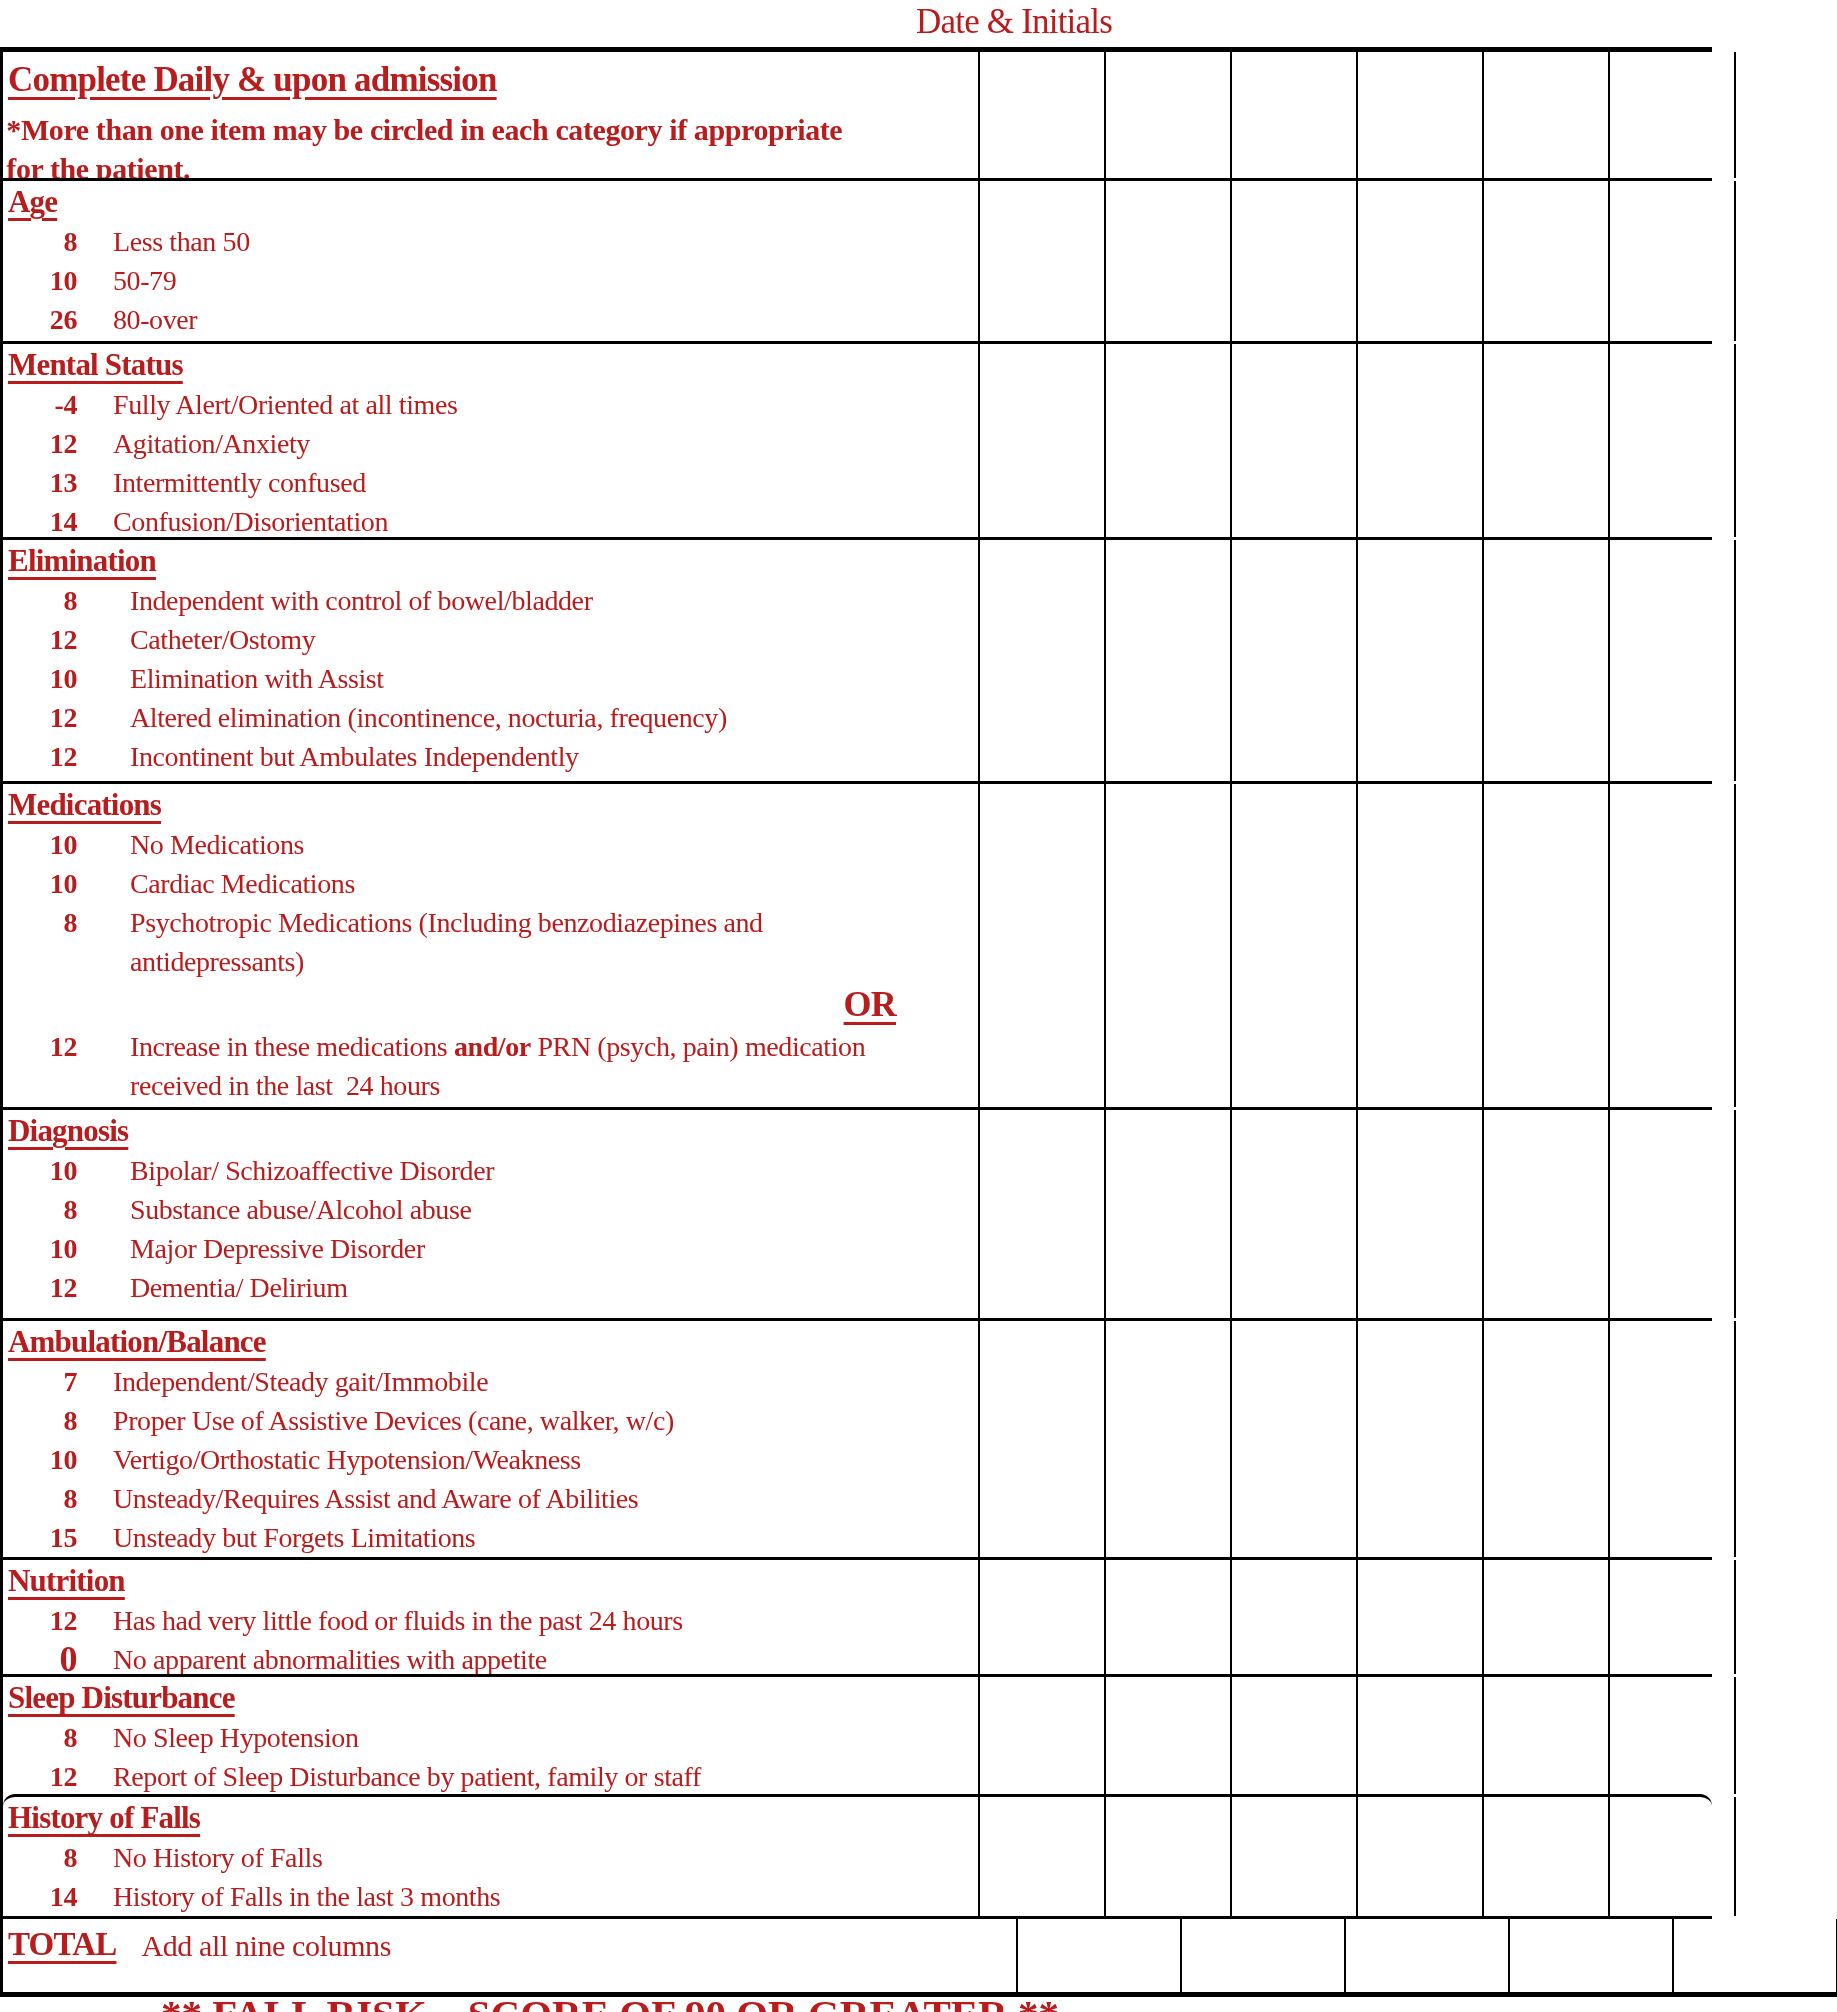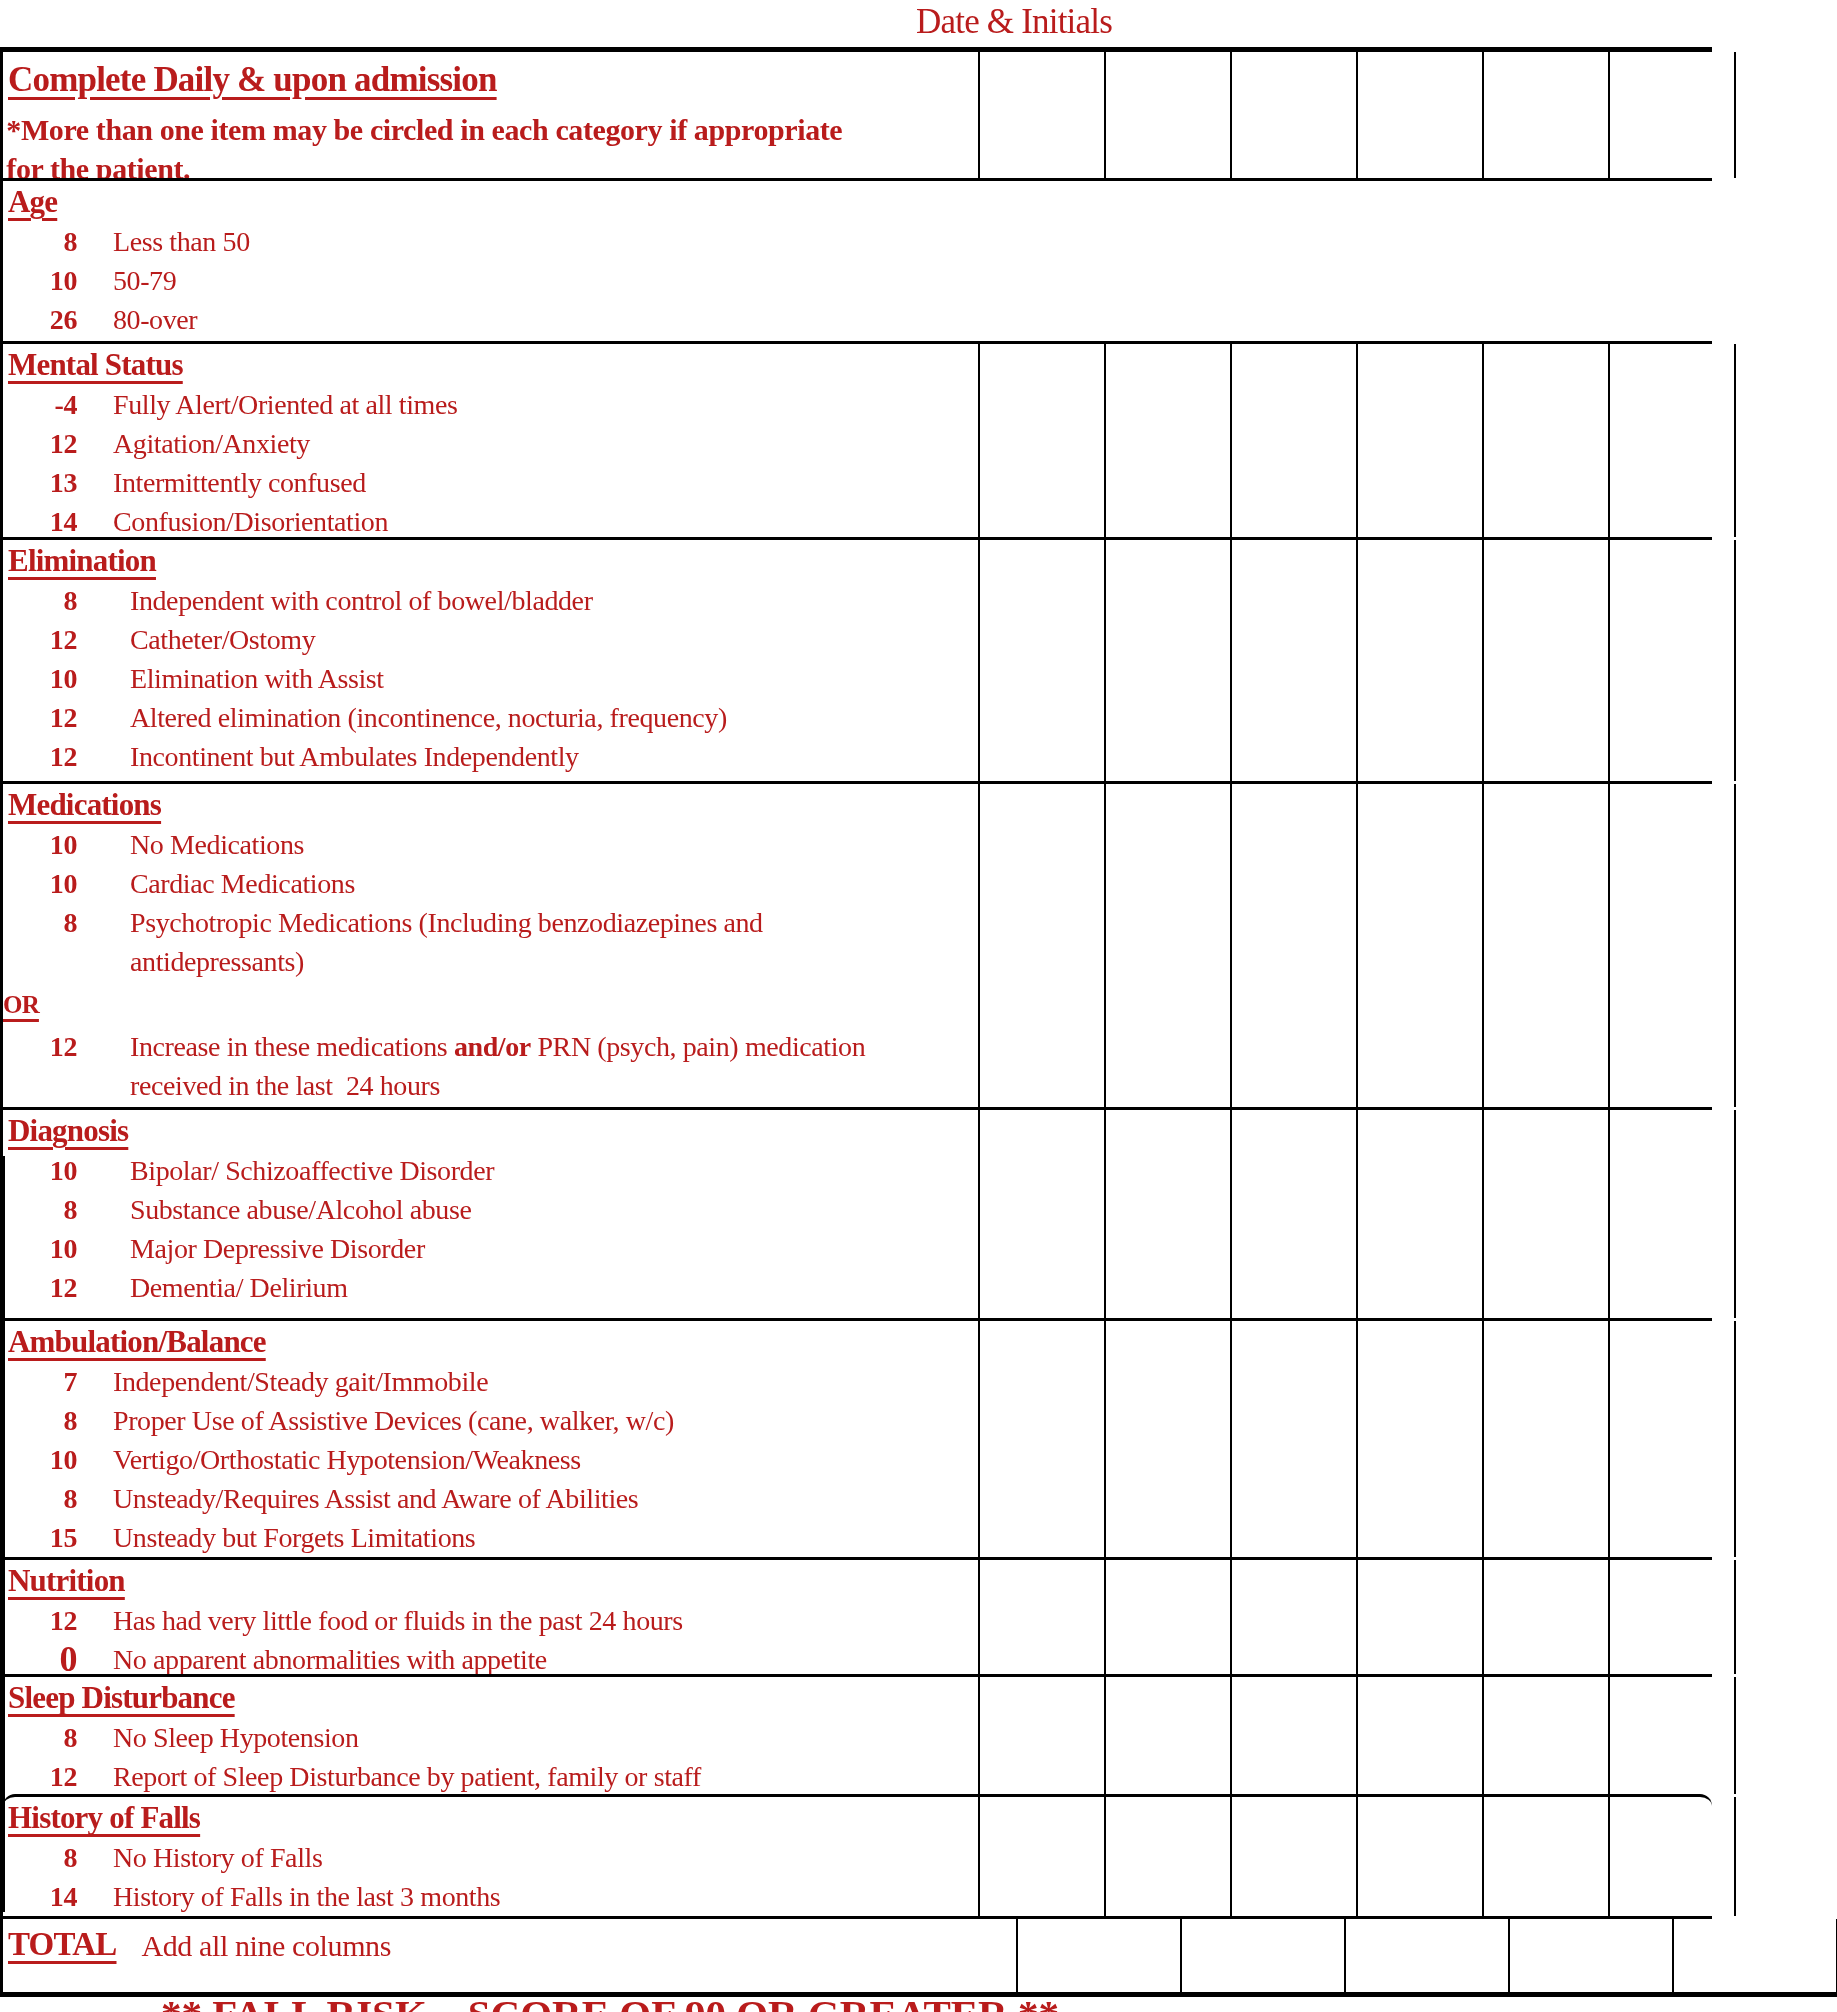--- a/index.html
+++ b/index.html
@@ -17,21 +17,21 @@
   .tbl {
     position:absolute; top:47px; left:0; width:1712px;
     border-left:3.3px solid #000;
   }
   .row { display:flex; border-top:3.3px solid #000; align-items:stretch; }
   .tcell { flex:0 0 975px; overflow:hidden; }
   .dc { flex:0 0 126px; border-left:2.5px solid #000; }
   .dc.last { flex:1 1 auto; }
 
   .r-intro  { height:131px; border-top:5.8px solid #000; }
-  .r-age    { height:163px;flex-direction:column; }
+  .r-age    { height:163px; }
   .r-mental { height:196px; }
   .r-elim   { height:244px; }
   .r-med    { height:326px; }
   .r-diag   { height:211px; }
   .r-amb    { height:239px; }
   .r-nutr   { height:117px; }
   .r-sleep  { height:120px; }
   .r-hist   { height:122px;border-radius:12px; }
   .r-total  { height:78px;gap:38px; }
 
@@ -42,21 +42,21 @@
                 padding-left:3.3px; margin-top:10px; }
 
   .sec-title { font-size:31px; font-weight:bold; padding:3.3px 0 1.7px 5px; letter-spacing:-0.8px; }
   .item  { display:flex; font-size:28px; line-height:39px; }
   .num   { flex:0 0 74px; text-align:right; font-weight:bold; }
   .num.big { font-size:36px; }
   .itext { margin-left:36px; max-width:769px; white-space:pre-wrap; }
   .wide .itext { margin-left:53px; }
   .b { font-weight:bold; }
 
-  .or-row { width:893px; text-align:left; font-size:25px; font-weight:bold;
+  .or-row { width:893px; text-align:right; font-size:36px; font-weight:bold;
             line-height:43px; margin:1.7px 0; letter-spacing:-0.8px; }
 
   .r-total .tcell { display:flex; align-items:flex-start; padding:6.6px 0 0 5px; }
   .total-label { font-size:33px; font-weight:bold; letter-spacing:-0.8px; }
   .total-desc  { font-size:30px; margin-left:25px; padding-top:3.3px; }
 
   .footer-band { position:absolute; top:1992px; left:0; width:1837px;
                  border-top:5px solid #000; height:20.7px; overflow:visible; }
   .footer-text { font-size:41px; font-weight:bold; margin:-6.6px 0 0 161px;
                  white-space:pre; letter-spacing:0; }

